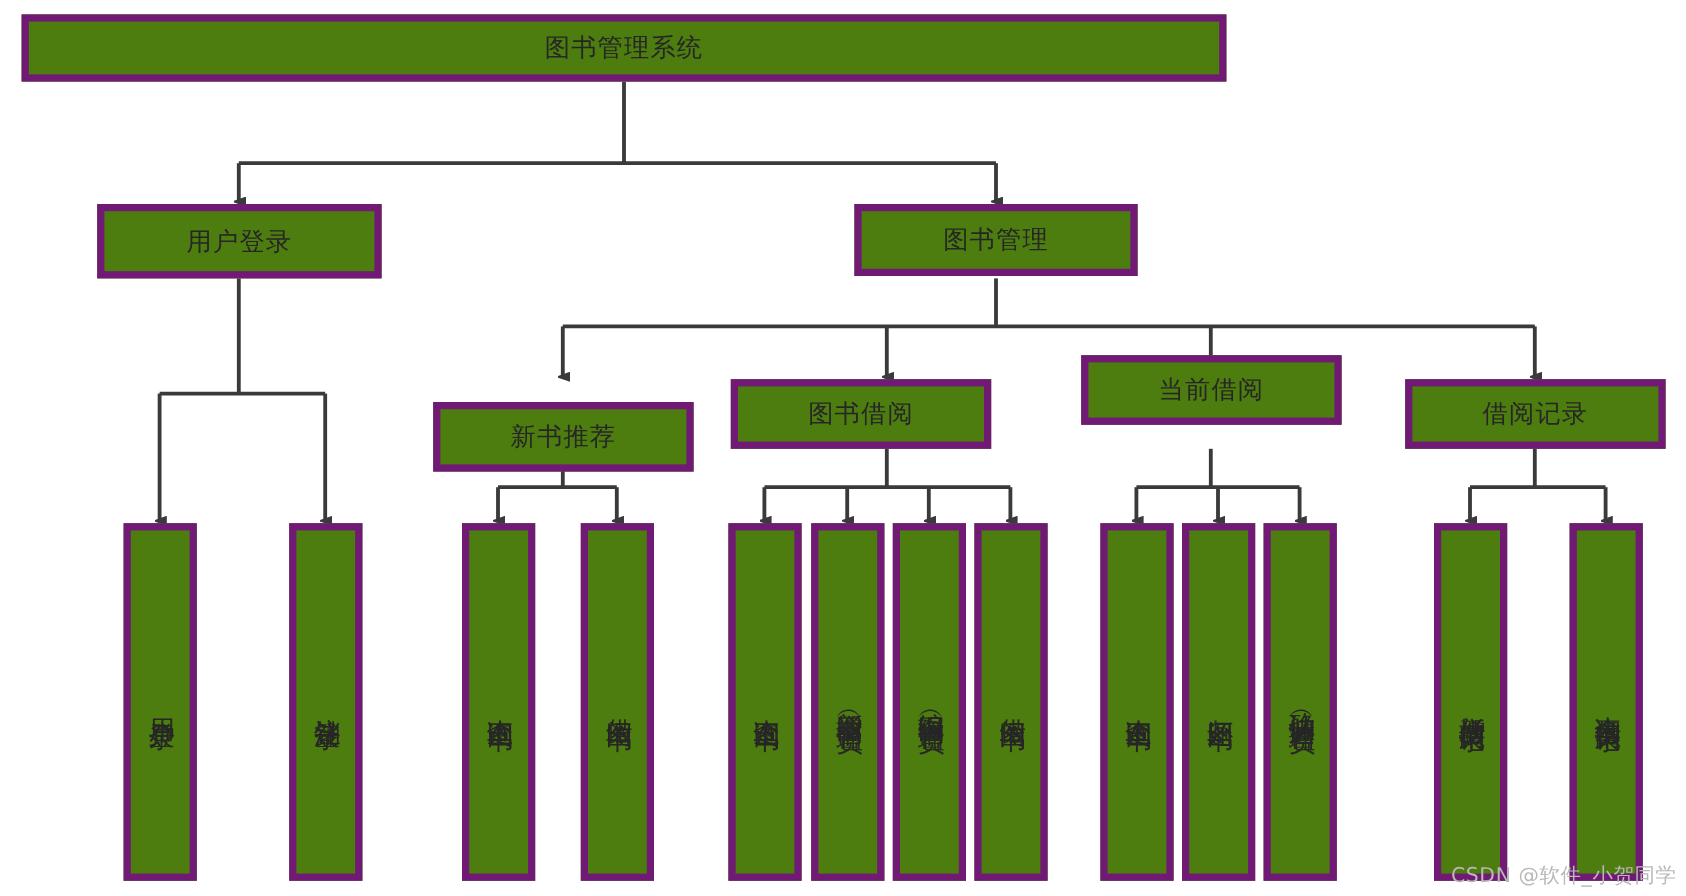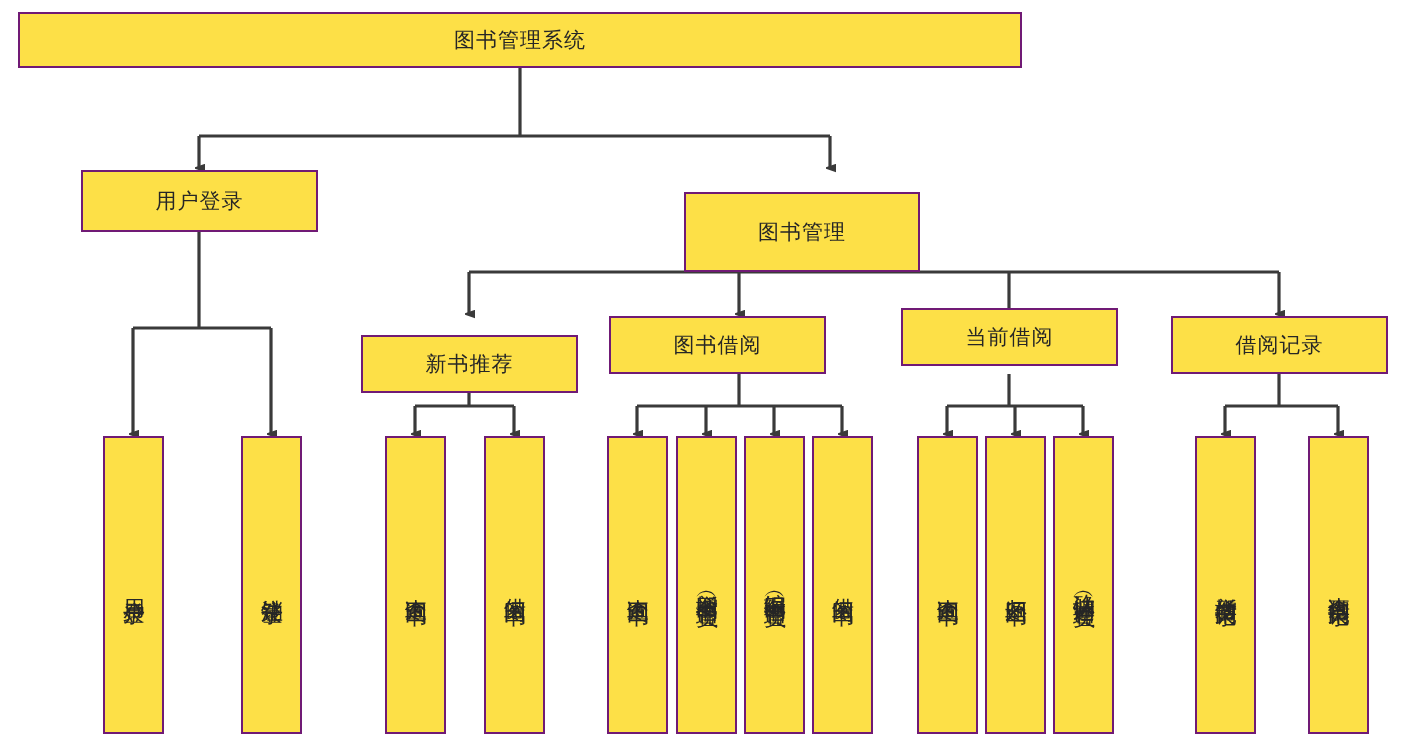--- a/index.html
+++ b/index.html
@@ -21,22 +21,22 @@
   #edge-layer {
     position: absolute;
     left: 0;
     top: 0;
     width: 1405px;
     height: 747px;
   }
   .node {
     position: absolute;
     box-sizing: border-box;
-    border: 2px solid #701a75;
-    background: #fde047;
+    border: 6px solid #701a75;
+    background: #4d7c0f;
     display: flex;
     align-items: center;
     justify-content: center;
     z-index: 5;
   }
   .node-label {
     font-size: 21px;
     line-height: 1.15;
     letter-spacing: 1px;
     color: #262626;
@@ -123,33 +123,33 @@
   </svg>
 
   <div class="node" style="left:18px; top:12px; width:1004px; height:56px;">
     <span class="node-label">图书管理系统</span>
   </div>
 
   <div class="node" style="left:81px; top:170px; width:237px; height:62px;">
     <span class="node-label">用户登录</span>
   </div>
 
-  <div class="node" style="left:684px; top:170px; width:236px; height:80px;margin-top:22px;">
+  <div class="node" style="left:712px; top:170px; width:236px; height:60px;">
     <span class="node-label">图书管理</span>
   </div>
 
   <div class="node" style="left:361px; top:316px; width:217px; height:58px;margin-top:19px;">
     <span class="node-label">新书推荐</span>
   </div>
 
   <div class="node" style="left:609px; top:316px; width:217px; height:58px;">
     <span class="node-label">图书借阅</span>
   </div>
 
-  <div class="node" style="left:901px; top:308px; width:217px; height:58px;">
+  <div class="node" style="left:901px; top:296px; width:217px; height:58px;">
     <span class="node-label">当前借阅</span>
   </div>
 
   <div class="node" style="left:1171px; top:316px; width:217px; height:58px;justify-content:center;">
     <span class="node-label">借阅记录</span>
   </div>
 
   <div class="node vertical" style="left:103px; top:436px; width:61px; height:298px;">
     <span class="node-label">用户登录</span>
   </div>
@@ -195,14 +195,15 @@
   </div>
 
   <div class="node vertical" style="left:1195px; top:436px; width:61px; height:298px;">
     <span class="node-label">新增借阅记录</span>
   </div>
 
   <div class="node vertical" style="left:1308px; top:436px; width:61px; height:298px;">
     <span class="node-label">查询借阅记录</span>
   </div>
 
+  <div id="watermark">CSDN @软件_小贺同学</div>
 
 </div>
 
 </body></html>

